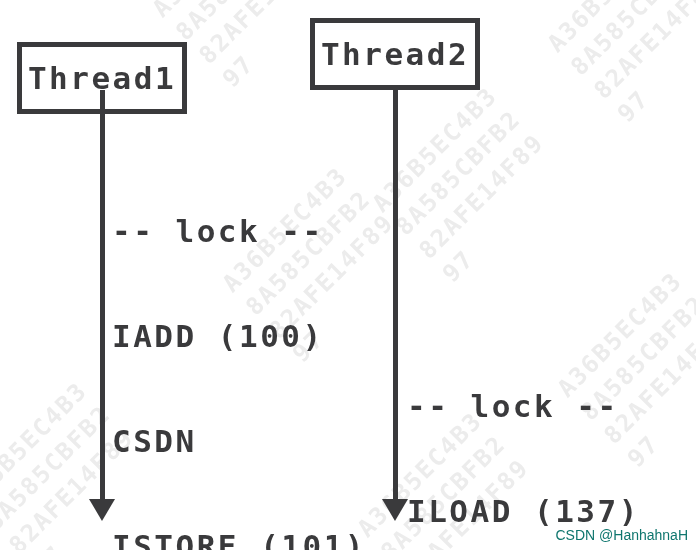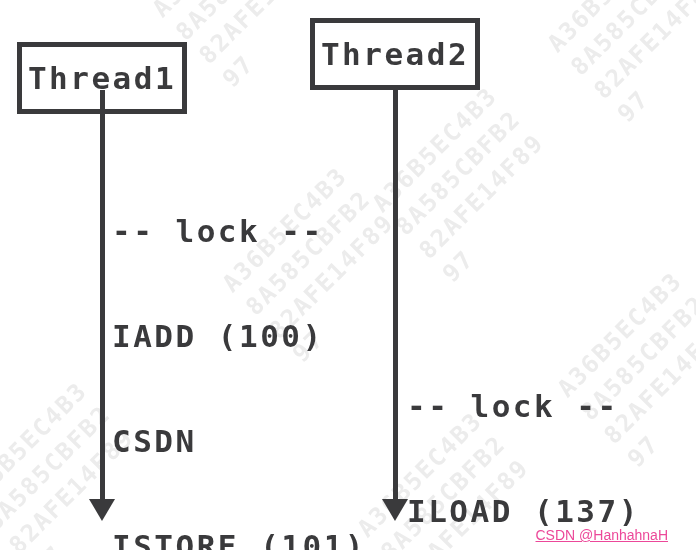--- a/index.html
+++ b/index.html
@@ -65,25 +65,24 @@
     font: bold 31px/35px "DejaVu Sans Mono", monospace;
     letter-spacing: 2.5px;
     color: #3a3a3c;
     white-space: pre;
   }
   #steps-1 { left: 112px; top: 144px; }
   #steps-2 { left: 407px; top: 319px; }
 
   .credit {
     position: absolute;
-    right: 28px; bottom: 7px;
+    right: 8px; bottom: 7px;
     font: 14px "Liberation Sans", sans-serif;
-    color: #ec4899;
+    color: #0f766e;
     z-index: 2;
-    text-decoration: underline;
   }
 </style>
 </head>
 <body>
 
 <div class="wm" style="left:168px; top:-76px;">
   <div>A36B5EC4B3</div>
   <div>8A585CBFB2</div>
   <div>82AFE14F89</div>
   <div>97</div>

